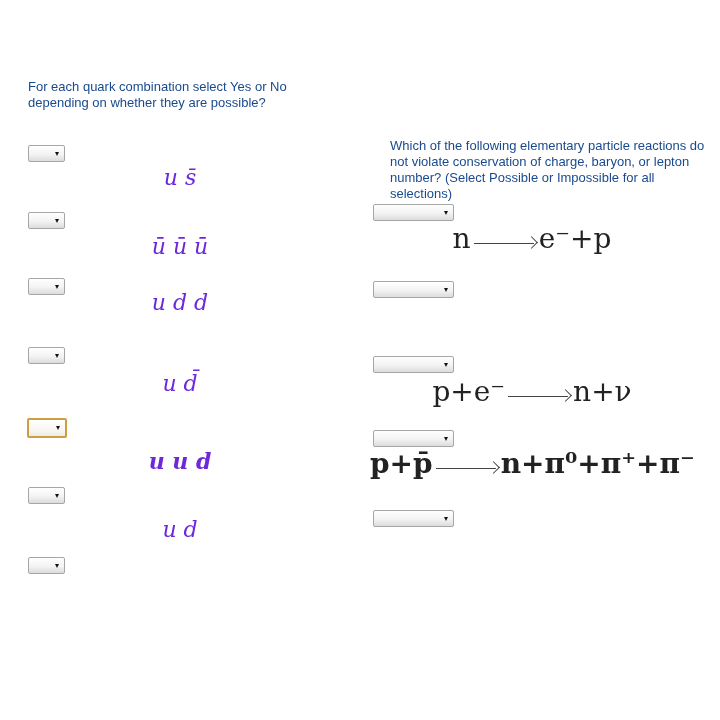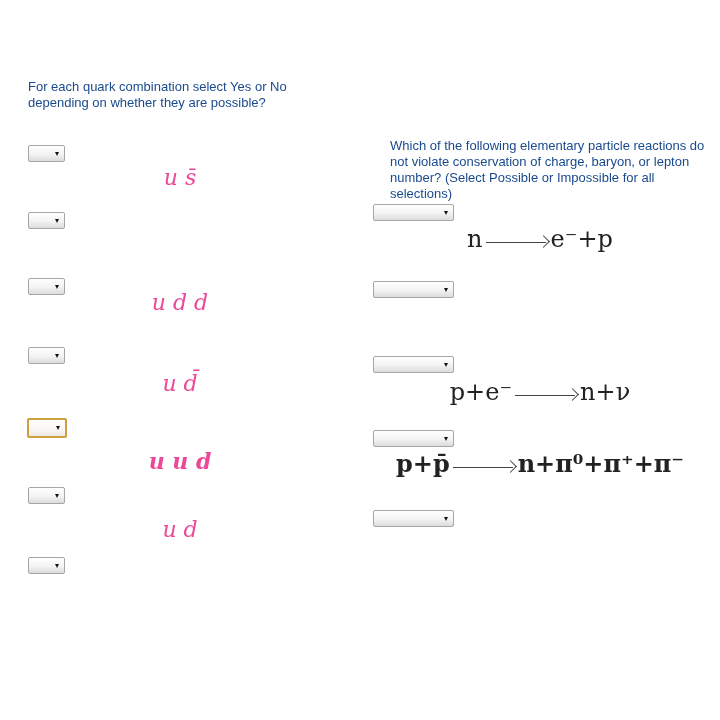--- a/index.html
+++ b/index.html
@@ -57,30 +57,30 @@
   
   .quark {
     position: absolute;
     left: 55px;
     width: 250px;
     text-align: center;
     font-family: "DejaVu Serif", serif;
     font-style: italic;
     font-size: 22px;
     line-height: 30px;
-    color: #ec4899;
+    color: #6d28d9;
     white-space: nowrap;
   }
   .reaction {
     position: absolute;
-    left: 378px;
+    left: 370px;
     width: 324px;
     text-align: center;
     font-family: "DejaVu Serif", serif;
-    font-size: 24px;
+    font-size: 28px;
     line-height: 34px;
     color: #222222;
     white-space: nowrap;
   }
   
   .rx-arrow {
     display: inline-block;
     position: relative;
     width: 62px;
     height: 12px;
@@ -115,20 +115,21 @@
   <div class="question q-left">For each quark combination select Yes or No depending on whether they are possible?</div>
 
   <div class="dd" style="left:28px; top:145px;">
     <span class="dd-arrow">▾</span>
   </div>
   <div class="quark" style="top:163px;">u s̄</div>
 
   <div class="dd" style="left:28px; top:212px;">
     <span class="dd-arrow">▾</span>
   </div>
+  <div class="quark" style="top:232px;">ū ū ū</div>
 
   <div class="dd" style="left:28px; top:278px;">
     <span class="dd-arrow">▾</span>
   </div>
   <div class="quark" style="top:288px;">u d d</div>
 
   <div class="dd" style="left:28px; top:347px;">
     <span class="dd-arrow">▾</span>
   </div>
   <div class="quark" style="top:369px;">u d̄</div>

